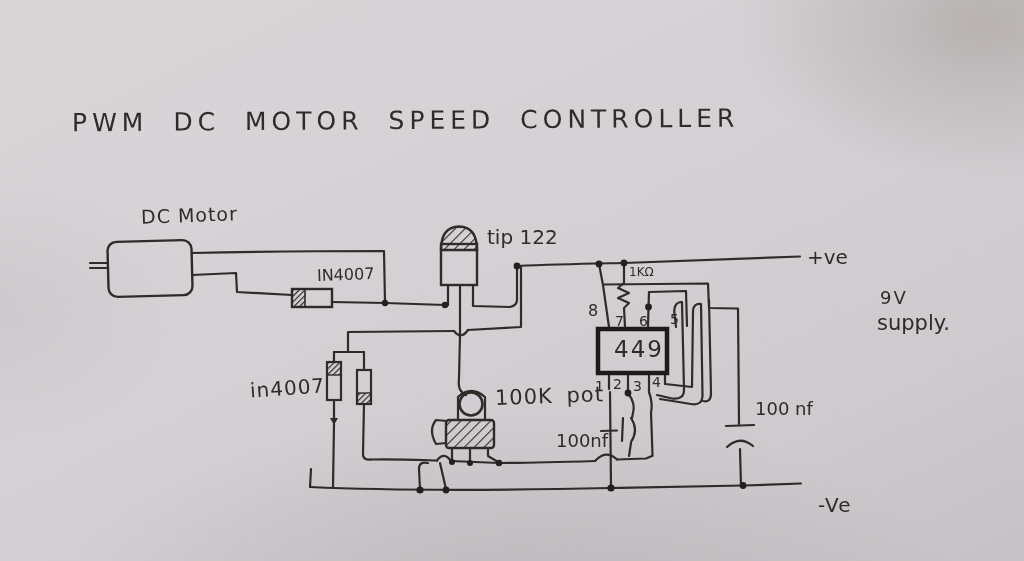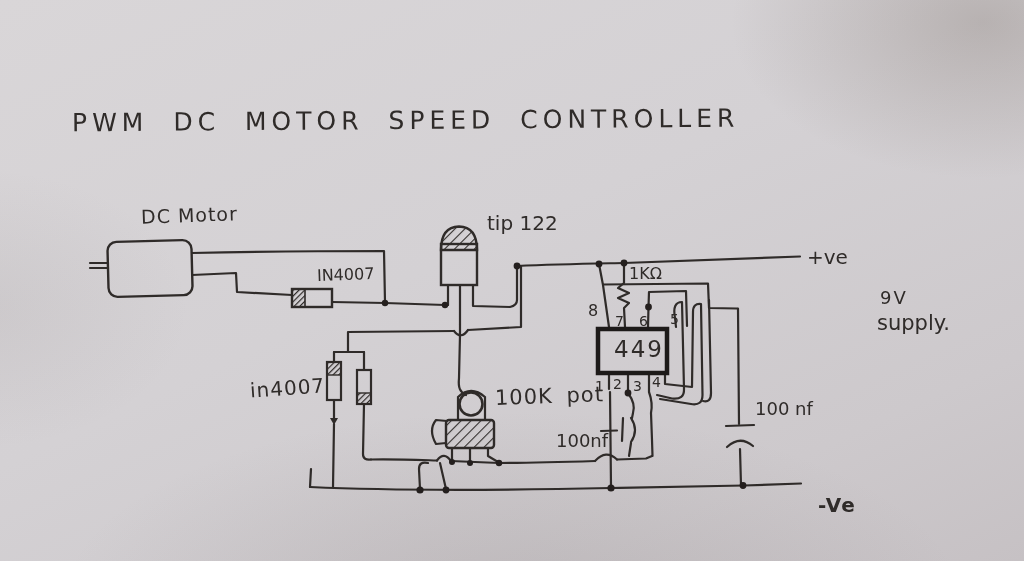--- a/index.html
+++ b/index.html
@@ -159,23 +159,23 @@
       <circle cx="743" cy="485.5" r="3.4"></circle>
     </g>
   </svg>
 
   <div class="lbl title" style="left:72px;top:108px;">PWM DC MOTOR SPEED CONTROLLER</div>
 
   <div class="lbl r-1" style="left:141px;top:206px;font-size:19px;letter-spacing:1px;">DC Motor</div>
 
   <div class="lbl r-1" style="left:317px;top:267px;font-size:16px;">IN4007</div>
 
-  <div class="lbl" style="left:487px;top:213px;font-size:20px;text-align:center;">tip 122</div>
-
-  <div class="lbl" style="left:629px;top:266px;font-size:16px;">1KΩ</div>
+  <div class="lbl" style="left:487px;top:227px;font-size:20px;text-align:center;">tip 122</div>
+
+  <div class="lbl" style="left:629px;top:266px;font-size:12px;">1KΩ</div>
 
   <div class="lbl" style="left:588px;top:303px;font-size:16px;">8</div>
   <div class="lbl" style="left:615px;top:314px;font-size:14px;">7</div>
   <div class="lbl" style="left:639px;top:314px;font-size:14px;">6</div>
   <div class="lbl" style="left:670px;top:312px;font-size:14px;">5</div>
 
   <div class="lbl" style="left:614px;top:338px;font-size:23px;letter-spacing:2px;">449</div>
 
   <div class="lbl" style="left:595px;top:379px;font-size:14px;">1</div>
   <div class="lbl" style="left:613px;top:377px;font-size:14px;">2</div>
@@ -188,15 +188,15 @@
 
   <div class="lbl" style="left:556px;top:422px;font-size:18px;margin-top:10px;">100nf</div>
 
   <div class="lbl" style="left:755px;top:400px;font-size:18px;">100 nf</div>
 
   <div class="lbl" style="left:807px;top:247px;font-size:20px;">+ve</div>
 
   <div class="lbl" style="left:880px;top:289px;font-size:18px;letter-spacing:2px;">9V</div>
   <div class="lbl" style="left:877px;top:313px;font-size:21px;">supply.</div>
 
-  <div class="lbl" style="left:818px;top:495px;font-size:20px;letter-spacing:1px;font-weight:bold;">-Ve</div>
+  <div class="lbl" style="left:818px;top:495px;font-size:20px;letter-spacing:1px;">-Ve</div>
 
 </div>
 
 </body></html>

